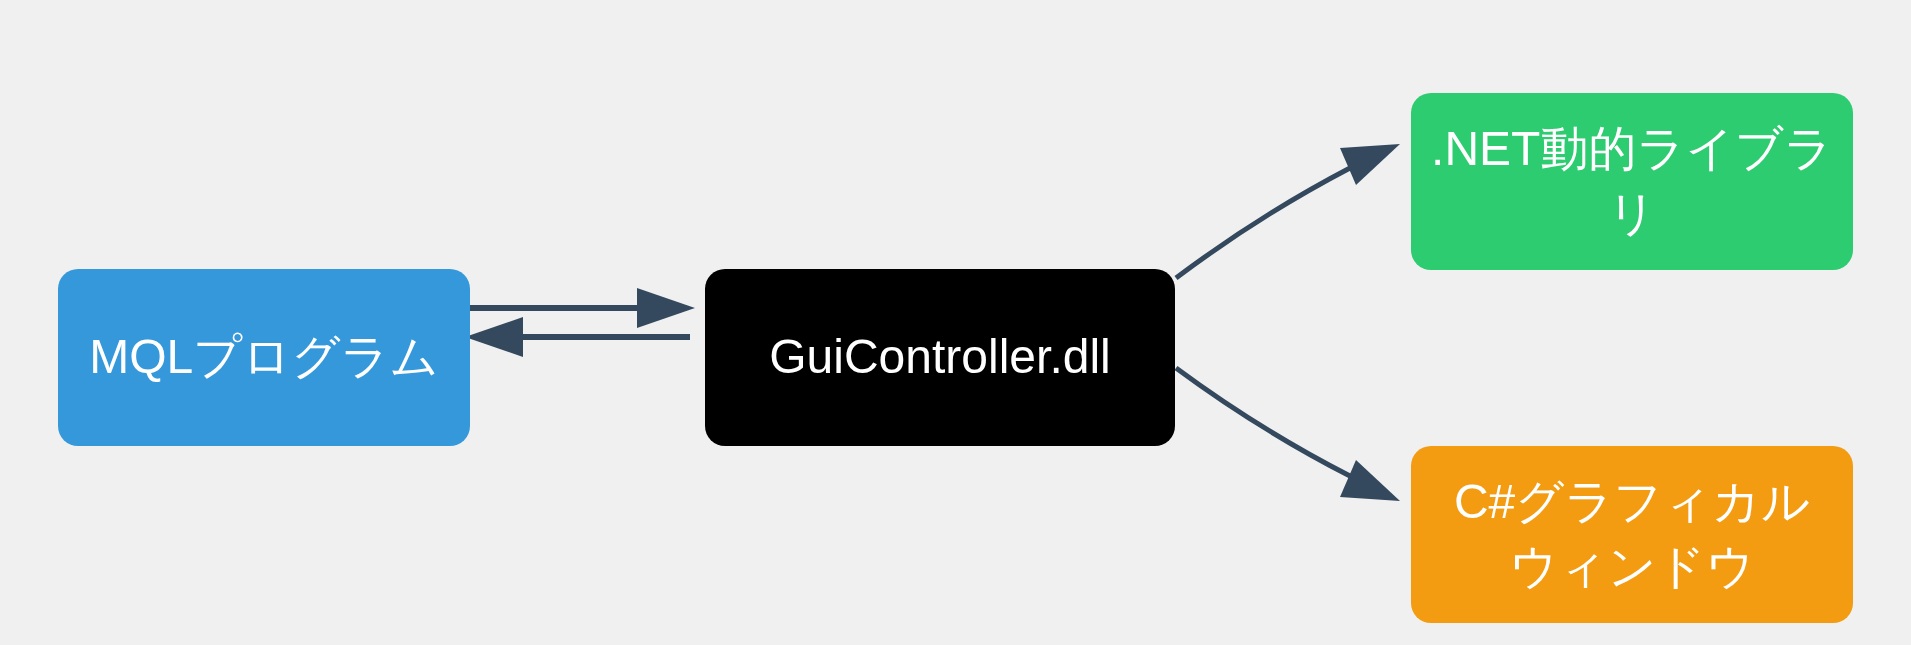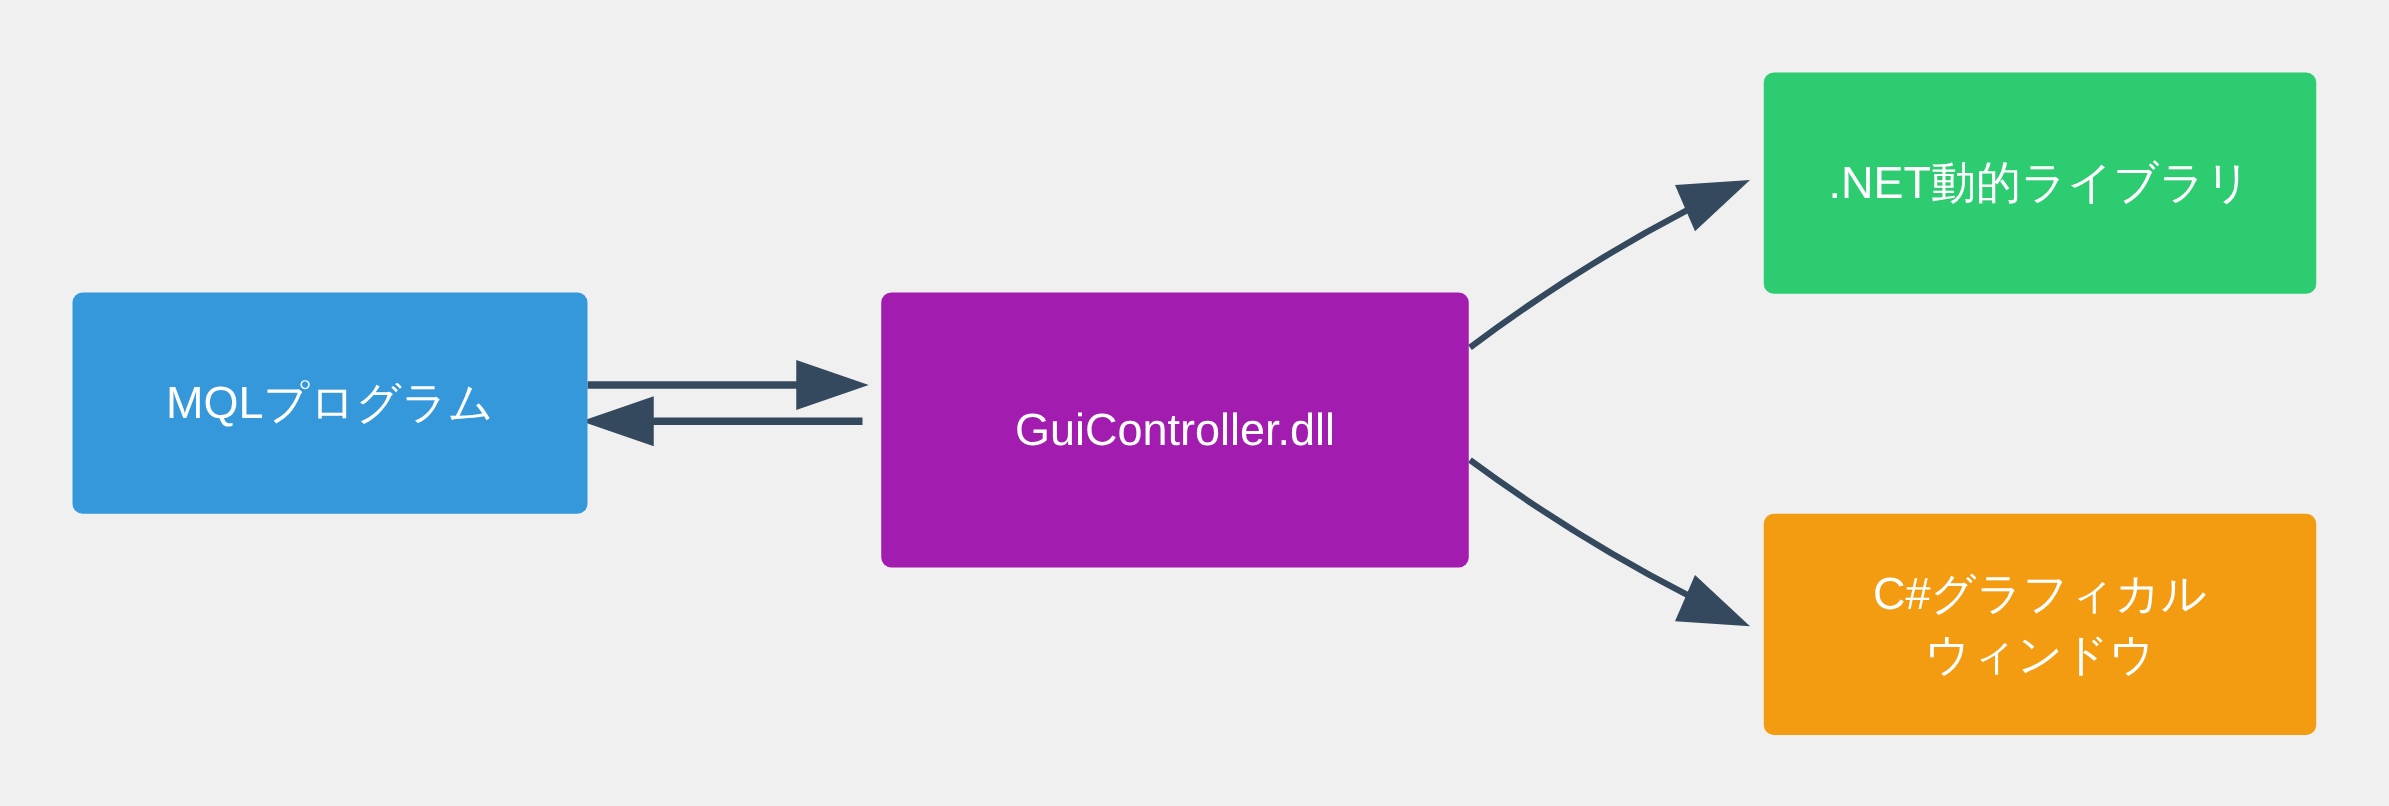--- a/index.html
+++ b/index.html
@@ -5,29 +5,30 @@
     html, body { margin: 0; padding: 0; }
     body {
       width: 1911px; height: 645px;
       background: #f0f0f0;
       position: relative;
       overflow: hidden;
       font-family: "Liberation Sans", "DejaVu Sans", sans-serif;
     }
     .node {
       position: absolute;
-      border-radius: 8px;
+      border-radius: 20px;
       display: flex;
       align-items: center;
       justify-content: center;
       text-align: center;
       color: #ffffff;
-      font-size: 36px;
+      font-size: 48px;
       line-height: 1.35;
       box-sizing: border-box;
+      margin-top: 35px;
     }
     .node span { white-space: pre-line; }
     #edges { position: absolute; left: 0; top: 0; }
   </style>
 </head>
 <body>
 
 <svg id="edges" width="1911" height="645">
   <defs>
     <marker id="arrow" viewBox="0 0 10 10" refX="10" refY="5" markerWidth="7" markerHeight="5" orient="auto-start-reverse" markerUnits="userSpaceOnUse">
@@ -52,21 +53,21 @@
   <g>
     <path d="M 1176 368 Q 1260 430 1350 476" stroke="#34495e" stroke-width="5" fill="none"></path>
     <polygon points="1356,460 1400,501 1340,497" fill="#34495e"></polygon>
   </g>
 </svg>
 
 <div class="node" style="left:58px; top:234px; width:412px; height:177px; background:#3498db;justify-content:center;">
   <span>MQLプログラム</span>
 </div>
 
-<div class="node" style="left:705px; top:234px; width:470px; height:220px; background:#a21caf;text-align:right;">
+<div class="node" style="left:705px; top:234px; width:470px; height:177px; background:#000000;text-align:right;">
   <span>GuiController.dll</span>
 </div>
 
 <div class="node" style="left:1411px; top:58px; width:442px; height:177px; background:#2ecc71;">
   <span>.NET動的ライブラリ</span>
 </div>
 
 <div class="node" style="left:1411px; top:411px; width:442px; height:177px; background:#f39c12;">
   <span>C#グラフィカル
 ウィンドウ</span>

